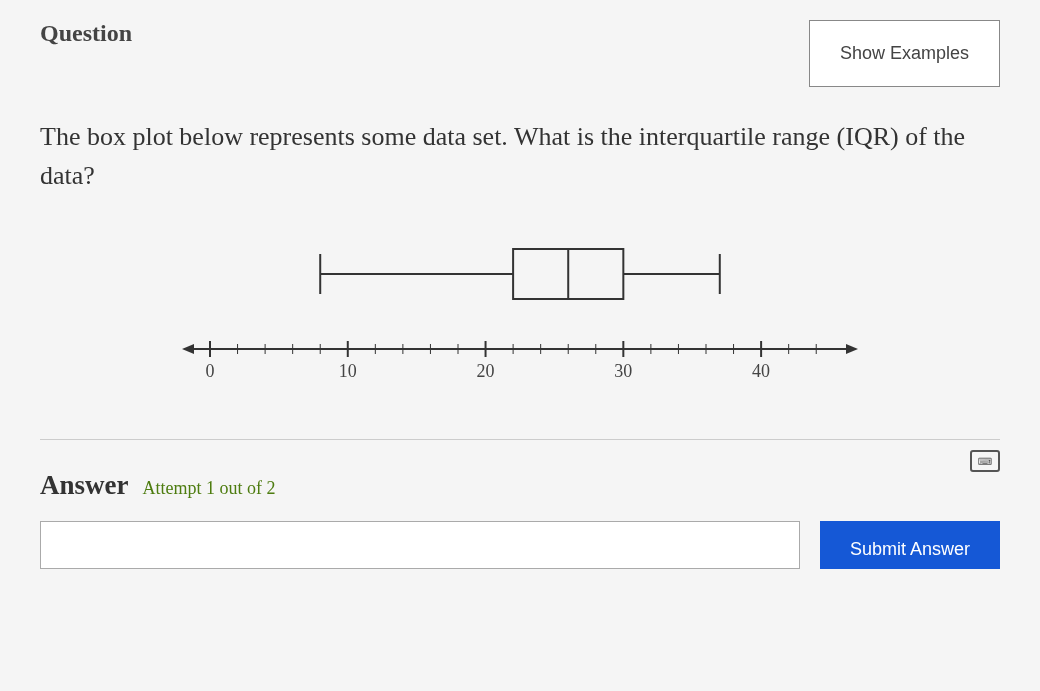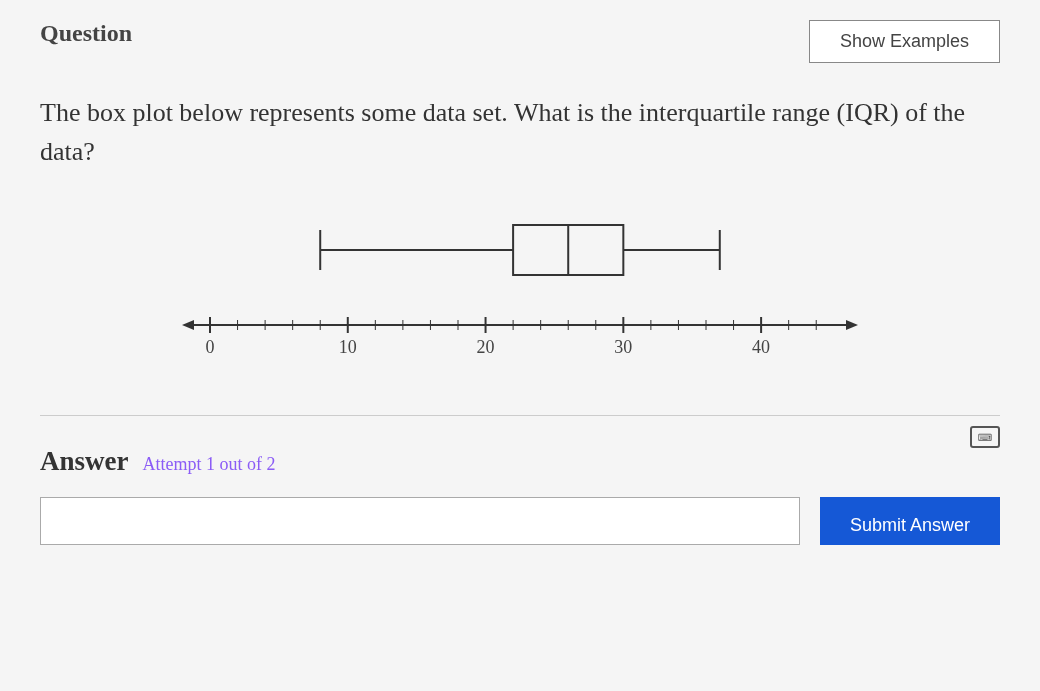--- a/index.html
+++ b/index.html
@@ -22,21 +22,21 @@
       margin-bottom: 30px;
     }
     .question-label {
       font-size: 24px;
       font-weight: bold;
       color: #444;
     }
     .show-examples-btn {
       background: #fff;
       border: 1px solid #888;
-      padding: 10px 30px;
+      padding: 22px 30px;
       font-size: 18px;
       color: #444;
       cursor: pointer;
       font-family: Arial, sans-serif;
     }
     .question-text {
       font-size: 26px;
       line-height: 1.5;
       color: #333;
       margin-bottom: 24px;
@@ -74,21 +74,21 @@
       margin-bottom: 20px;
     }
     .answer-label {
       font-size: 27px;
       font-weight: bold;
       color: #333;
       margin-right: 10px;
     }
     .attempt-text {
       font-size: 18px;
-      color: #8b5cf6;
+      color: #4d7c0f;
     }
     .answer-input-row {
       display: flex;
       gap: 20px;
       align-items: stretch;
     }
     .answer-input {
       flex: 1;
       height: 48px;
       border: 1px solid #aaa;

